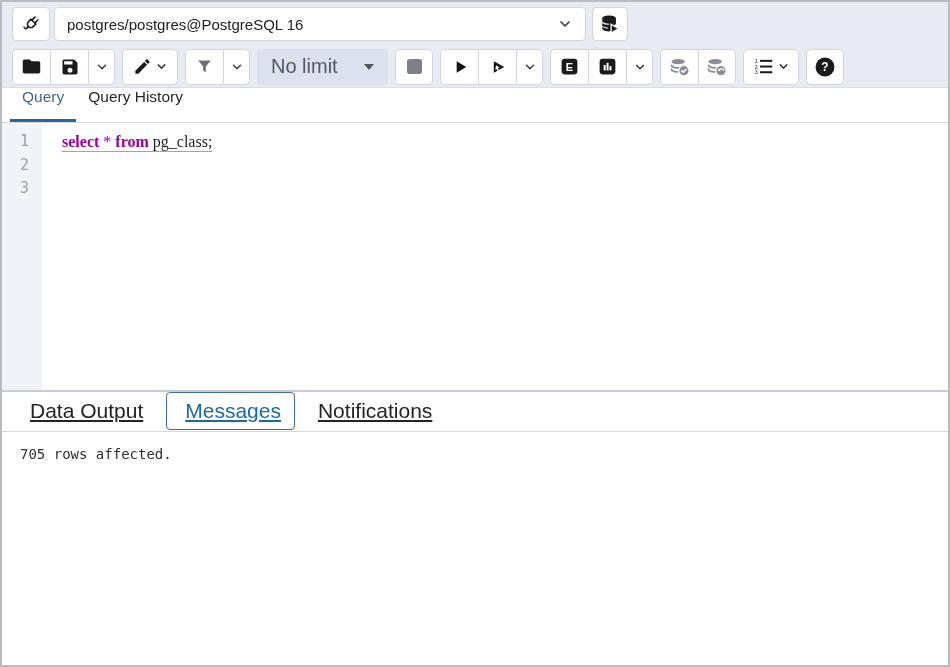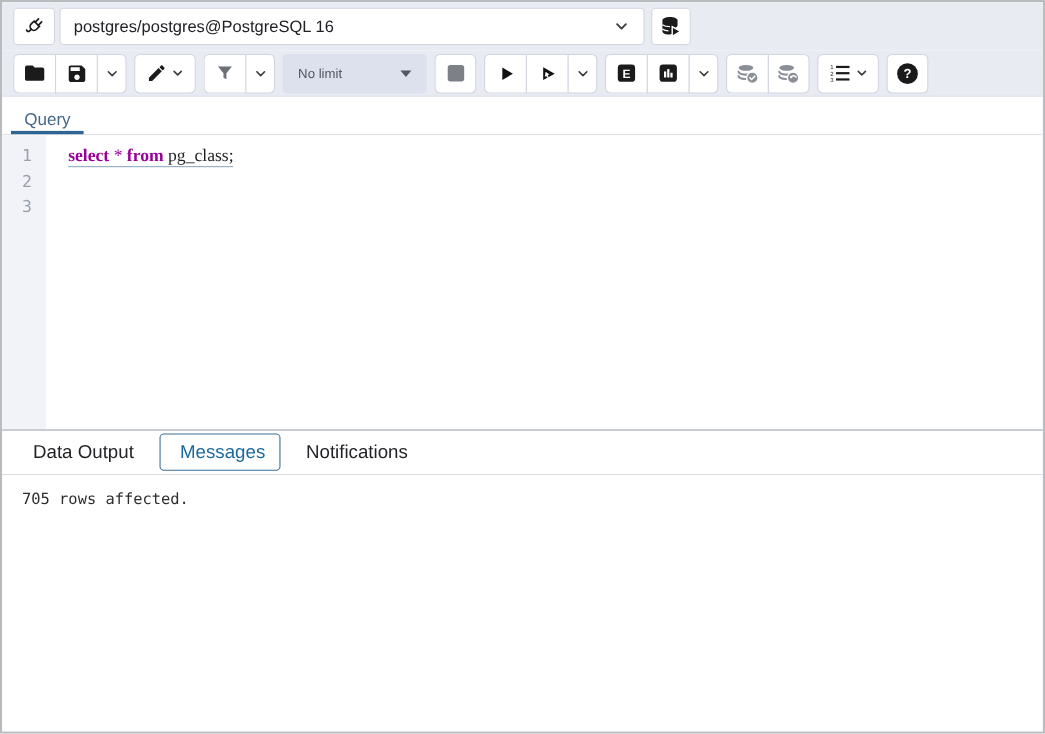--- a/index.html
+++ b/index.html
@@ -58,37 +58,37 @@
   .tb-group .tb-btn:last-child { border-right-width:1px; border-top-right-radius:5px; border-bottom-right-radius:5px; }
   .tb-btn.chev-seg { width:27px; }
   .tb-btn.wide { width:56px; gap:3px; }
   .tb-btn.single { border-radius:5px; }
   .limit-select {
     height:36px; width:131px;
     background:#dde1ee; border-radius:4px;
     display:flex; align-items:center;
     padding:0 14px; cursor:pointer;
   }
-  .limit-select .limit-label { font-size:12px; color:#54575e; }
+  .limit-select .limit-label { font-size:20px; color:#54575e; }
   .limit-select .tri {
     margin-left:auto; width:0; height:0;
     border-left:5.5px solid transparent; border-right:5.5px solid transparent;
     border-top:6px solid #54575e;
   }
   .stop-square { width:15px; height:15px; background:#7d8187; border-radius:2.5px; }
 
   
   .qtabs {
     height:35px; flex:0 0 35px; background:#fff;
     display:flex; align-items:stretch;
     padding-left:8px;
     border-bottom:1px solid #d8dbe2;
   }
   .qtab {
-    display:flex; align-items:flex-end;
+    display:flex; align-items:flex-start;
     padding:0 12px; font-size:15.5px; color:#26272a;
     border-bottom:3px solid transparent; cursor:pointer;
   }
   .qtab.active { color:#44688c; border-bottom-color:#2e6593; }
 
   
   .editor { flex:1 1 auto; display:flex; background:#fff; overflow:hidden; }
   .gutter {
     width:40px; flex:0 0 40px;
     background:#f1f3f9;
@@ -109,21 +109,21 @@
   .executed { border-bottom:1px solid #8fa9c0; padding-bottom:1px; }
 
   
   .splitter { flex:0 0 2px; background:#c9ccd4; }
   .otabs {
     height:40px; flex:0 0 40px; background:#fff;
     display:flex; align-items:center;
     padding-left:14px;
     border-bottom:1px solid #d6d9e0;
   }
-  .otab { font-size:17px; color:#222326; padding:6px 13px; cursor:pointer; border:1px solid transparent; }
+  .otab { font-size:21px; color:#222326; padding:6px 13px; cursor:pointer; border:1px solid transparent;text-decoration:underline; }
   .otab.active {
     color:#1b699e; border:1px solid #3c6e96; border-radius:4px;
     margin:0 9px;
     padding-left:18px;
   }
   .messages {
     flex:1 1 auto; background:#fff;
     padding:10px 18px;
     font-family:"DejaVu Sans Mono", monospace;
     font-size:14px; line-height:24.5px; color:#2e2e2e;
@@ -349,20 +349,23 @@
         </span>
       </div>
     </div>
 
   </div>
 
   <div class="qtabs">
     <div class="qtab active">
       <span>Query</span>
     </div>
+    <div class="qtab">
+      <span>Query History</span>
+    </div>
   </div>
 
   <div class="editor">
     <div class="gutter" id="gutter">
         <div>1</div>
         <div>2</div>
         <div>3</div>
       </div>
     <div class="code-col" id="code-col">
         <div class="code-line"><span class="executed"><span class="tok-keyword">select</span><span> </span><span class="tok-operator">*</span><span> </span><span class="tok-keyword">from</span><span> pg_class;</span></span></div>

